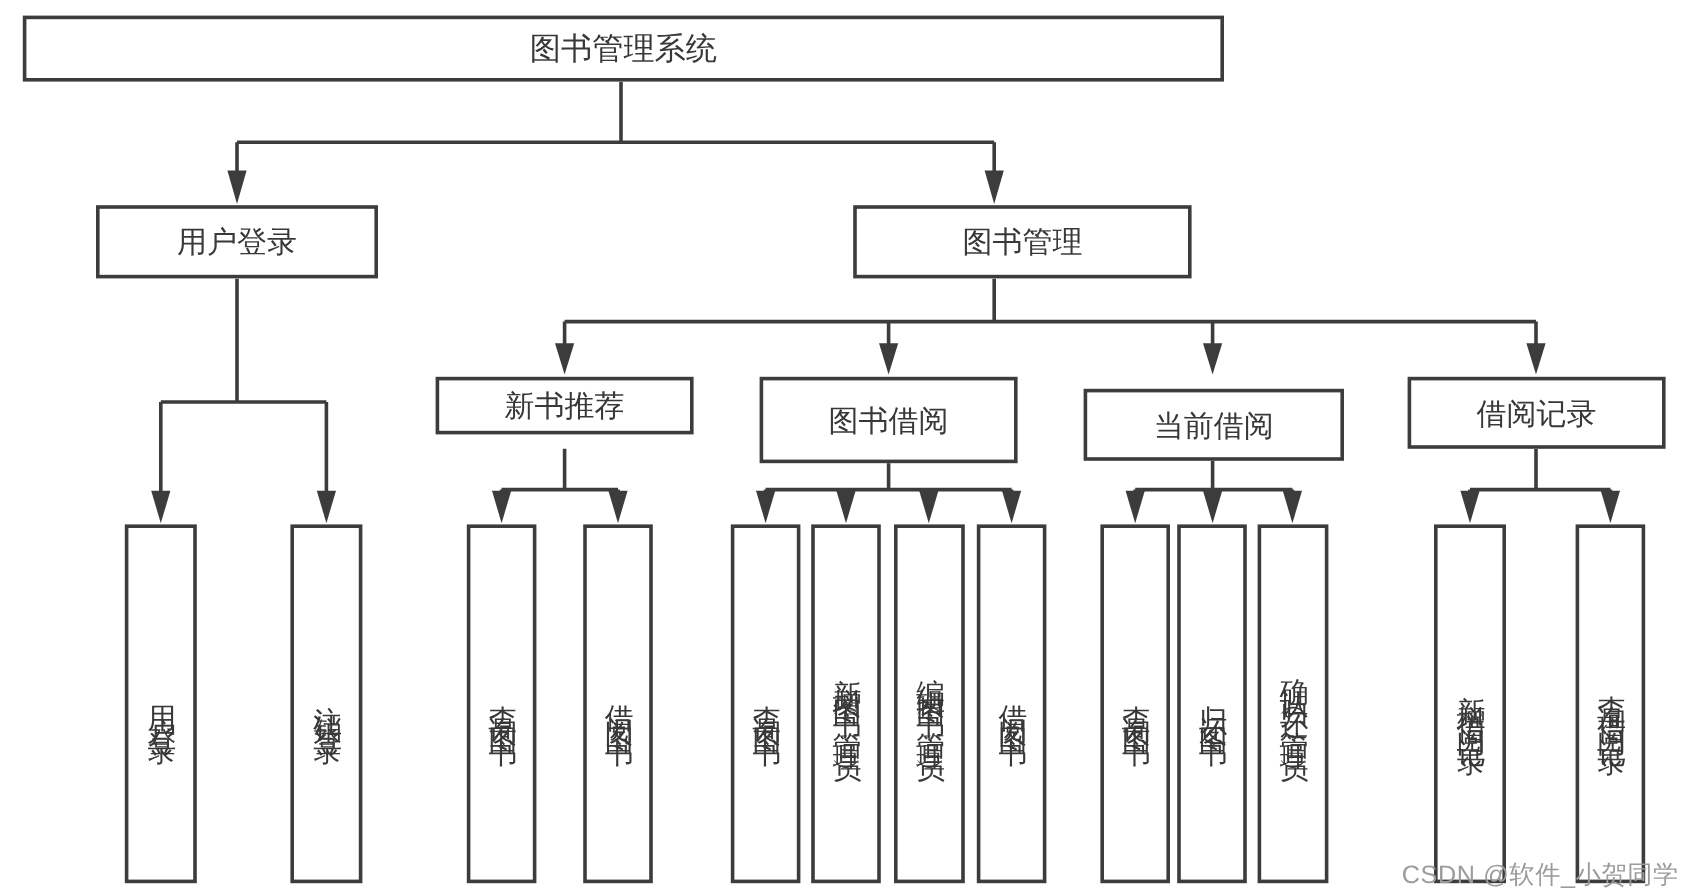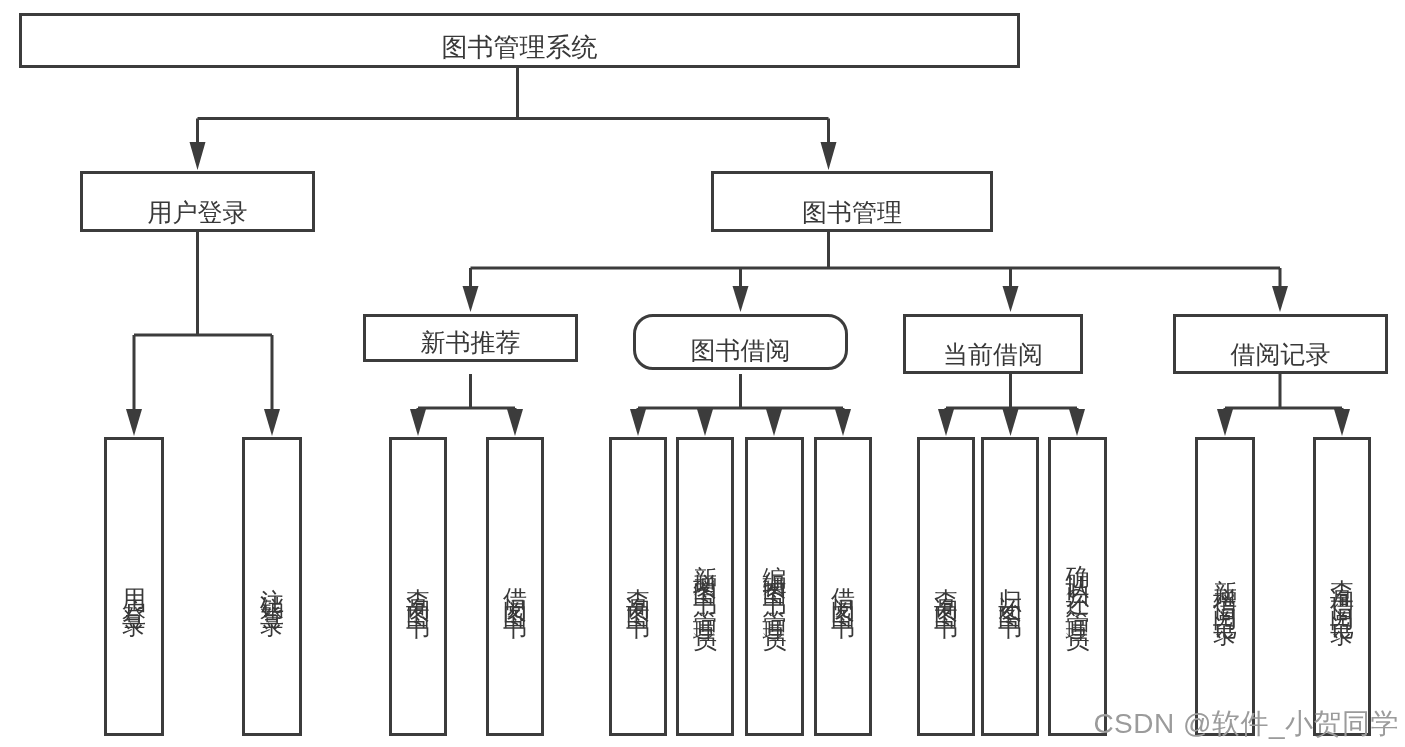--- a/index.html
+++ b/index.html
@@ -6,37 +6,37 @@
     margin:0;padding:0;background:#ffffff;
     font-family:"Liberation Sans", sans-serif;
   }
   .stage{
     position:relative;width:1405px;height:747px;background:#ffffff;overflow:hidden;
   }
   .stage svg{position:absolute;left:0;top:0;}
   .hbox{
     position:absolute;box-sizing:border-box;background:#ffffff;
     border:3px solid #3c3c3c;color:#383838;
-    display:flex;align-items:flex-end;justify-content:center;
+    display:flex;align-items:center;justify-content:center;
     white-space:nowrap;
   }
   .root-box{font-size:26px;}
   .lvl-box{font-size:25px;}
   .vbox{
     position:absolute;box-sizing:border-box;background:#ffffff;
     border:3px solid #3c3c3c;color:#383838;
     display:flex;align-items:center;justify-content:center;
   }
   .vtext{
     writing-mode:vertical-rl;text-orientation:mixed;
     font-size:24px;line-height:1;letter-spacing:9px;white-space:nowrap;
   }
   .watermark{
     position:absolute;right:6px;bottom:4px;
-    font-size:28px;color:#9b9b9b;letter-spacing:0.5px;
+    font-size:21px;color:#9b9b9b;letter-spacing:0.5px;
   }
   .ln{stroke:#3c3c3c;stroke-width:3;fill:none;}
   .ah{fill:#3c3c3c;stroke:none;}
 </style>
 </head>
 <body>
 
 <div class="stage">
 
   <svg width="1405" height="747" viewBox="0 0 1405 747">
@@ -75,24 +75,24 @@
   <div class="hbox lvl-box" style="left:80px;top:171px;width:235px;height:61px;">
     <span>用户登录</span>
   </div>
   <div class="hbox lvl-box" style="left:711px;top:171px;width:282px;height:61px;">
     <span>图书管理</span>
   </div>
 
   <div class="hbox lvl-box" style="left:363px;top:314px;width:215px;height:48px;">
     <span>新书推荐</span>
   </div>
-  <div class="hbox lvl-box" style="left:633px;top:314px;width:215px;height:56px;border-radius:20px;">
+  <div class="hbox lvl-box" style="left:633px;top:314px;width:215px;height:72px;">
     <span>图书借阅</span>
   </div>
-  <div class="hbox lvl-box" style="left:903px;top:314px;width:180px;height:60px;">
+  <div class="hbox lvl-box" style="left:903px;top:324px;width:217px;height:60px;">
     <span>当前借阅</span>
   </div>
   <div class="hbox lvl-box" style="left:1173px;top:314px;width:215px;height:60px;">
     <span>借阅记录</span>
   </div>
 
   <div class="vbox" style="left:104px;top:437px;width:60px;height:299px;">
     <span class="vtext">用户登录</span>
   </div>
   <div class="vbox" style="left:242px;top:437px;width:60px;height:299px;">

